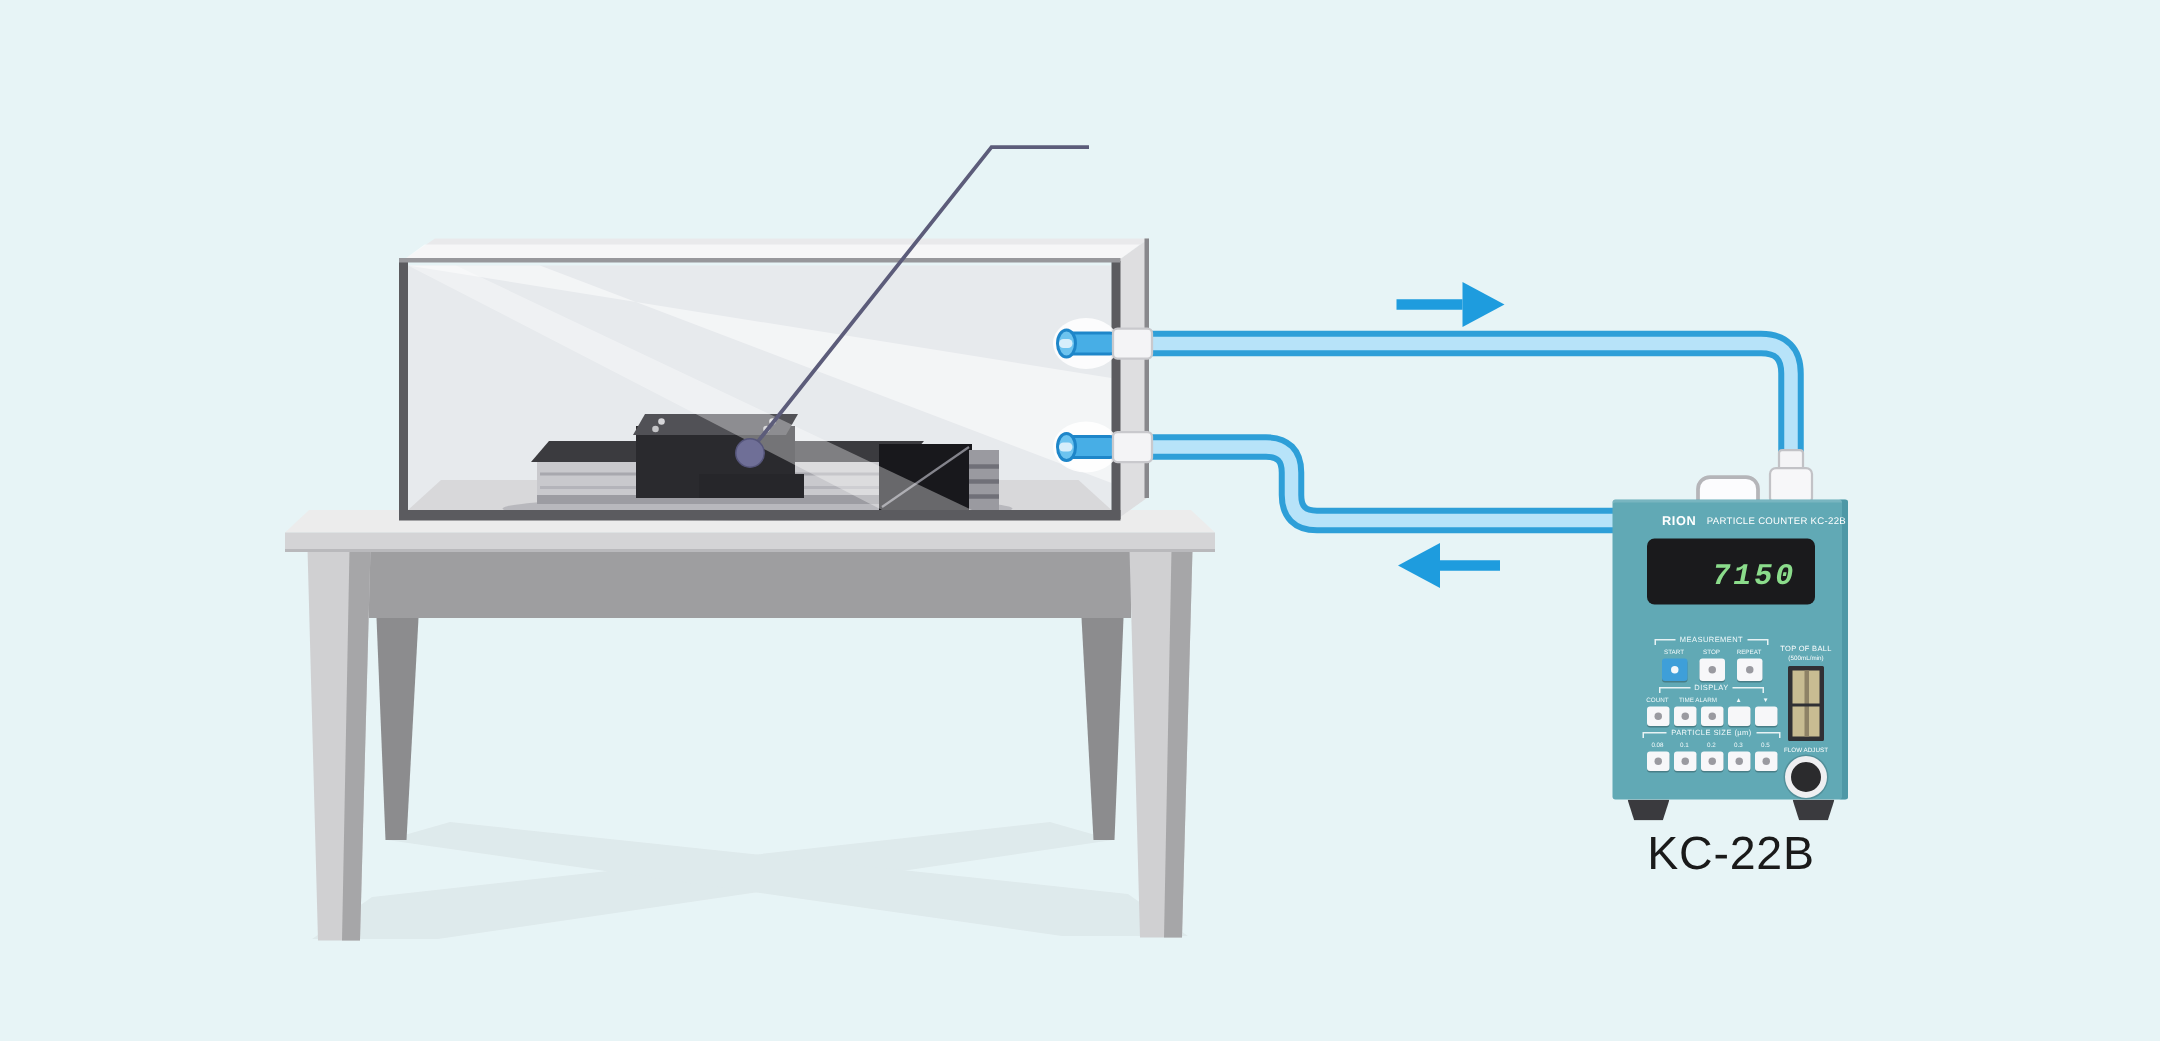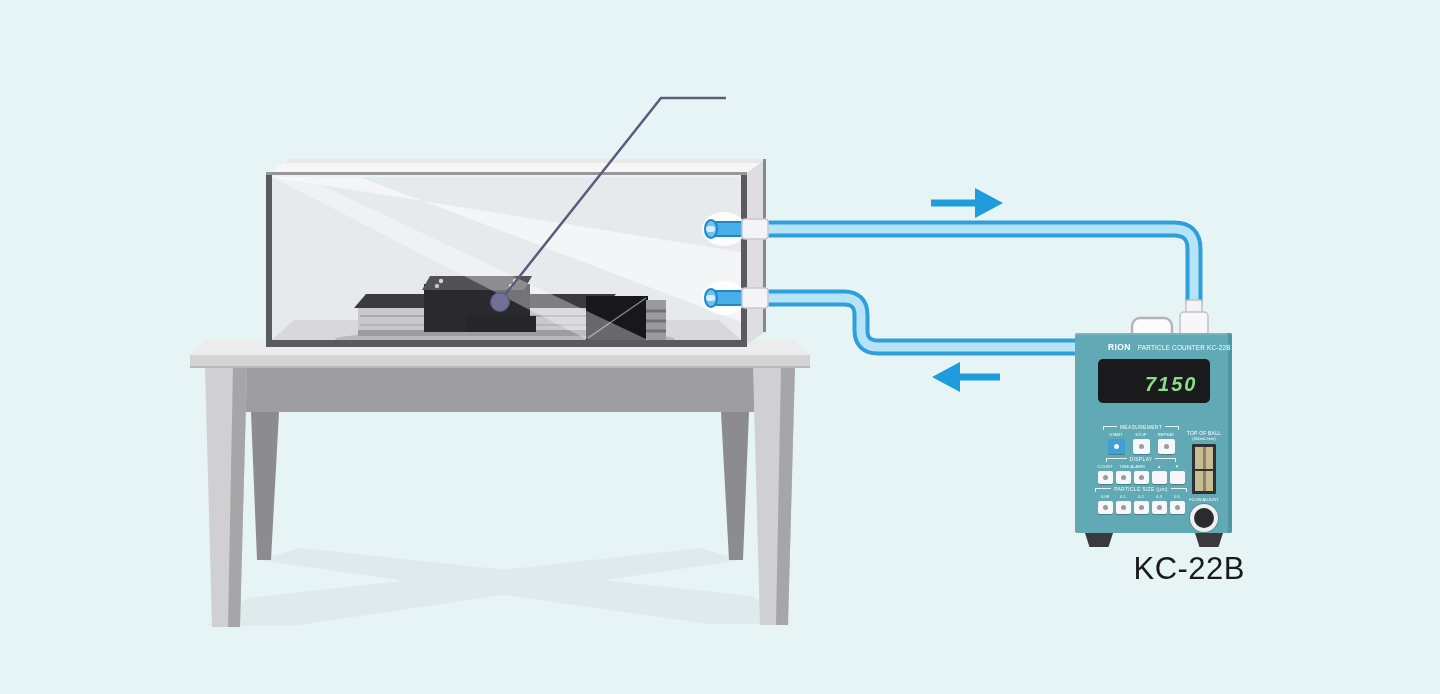--- a/index.html
+++ b/index.html
@@ -12,39 +12,39 @@
   .scene{position:absolute;inset:0;}
   svg.illustration{position:absolute;left:0;top:0;}
 
   
   .drive-label{
     position:absolute;left:740px;top:74px;
     font-size:32px;color:#151515;letter-spacing:.5px;
   }
   .kc-caption{
     position:absolute;left:1063px;top:551px;width:182px;
-    text-align:right;font-size:31px;color:#1a1a1a;letter-spacing:.5px;
+    text-align:center;font-size:31px;color:#1a1a1a;letter-spacing:.5px;
   }
 
   
   .counter{
     position:absolute;left:1075px;top:333px;width:157px;height:200px;
     background:#61A9B5;border-radius:2px;
     box-shadow:inset -4px 0 0 #4E98A6, inset 0 2px 0 rgba(255,255,255,.15);
   }
   .pc-header{display:flex;align-items:center;padding:9px 6px 0 9px;gap:3px;color:#fff;white-space:nowrap;}
   .pc-brand{font-size:8.5px;font-weight:bold;letter-spacing:.4px;padding-left:21px;}
   .pc-title{font-size:6.4px;margin-left:4px;letter-spacing:.2px;}
   .pc-display{
     margin:7px auto 0;width:112px;height:44px;background:#1A1A1C;
     border-radius:5px;position:relative;
   }
   .pc-digits{
     position:absolute;right:12px;bottom:7px;
-    font-family:Liberation Sans, sans-serif;font-style:italic;font-weight:bold;
+    font-family:Liberation Mono, monospace;font-style:italic;font-weight:bold;
     font-size:20px;color:#8BDC8B;letter-spacing:2px;margin-top:28px;
   }
   .pc-panel{position:absolute;left:0;top:92px;right:0;bottom:0;}
   .pc-left{position:absolute;left:20px;top:0;width:92px;}
   .pc-right{position:absolute;right:4px;top:5px;width:48px;text-align:center;color:#fff;}
 
   .bracket-label{
     display:flex;align-items:flex-end;gap:3px;
     font-size:5px;color:#F2FAFB;letter-spacing:.3px;justify-content:center;
     line-height:5px;

